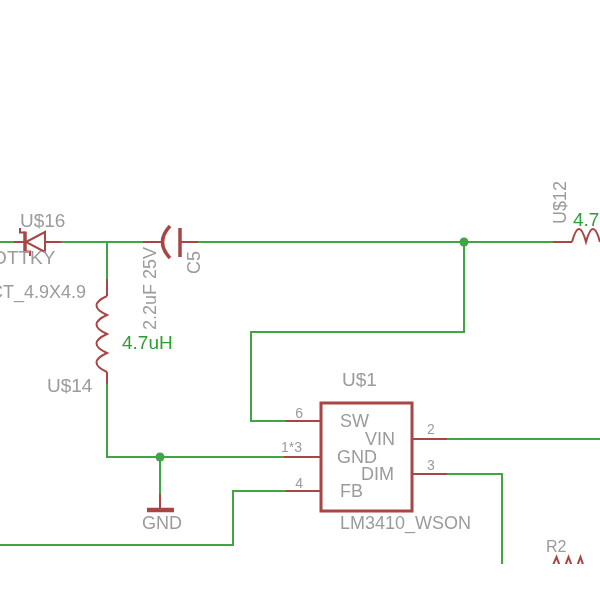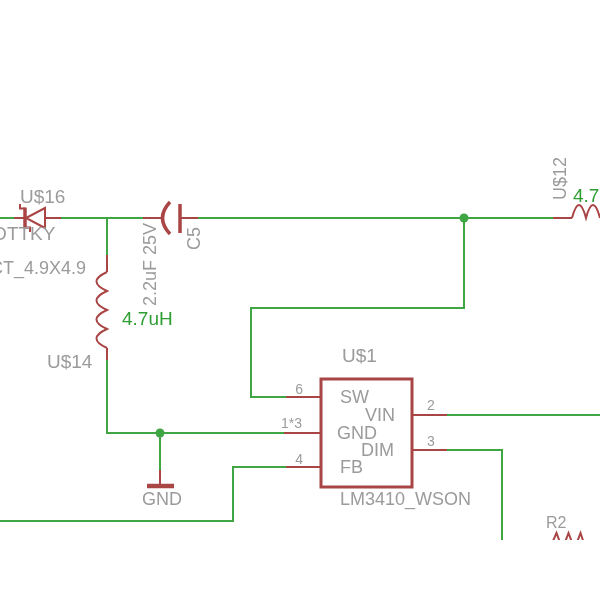--- a/index.html
+++ b/index.html
@@ -7,20 +7,21 @@
     --symbol:#aa4545;
     --label:#9b9b9b;
     --value:#2e9e33;
     --bg:#ffffff;
   }
   html,body{margin:0;padding:0;background:var(--bg);}
   .stage{
     position:relative;width:600px;height:540px;overflow:hidden;
     background:var(--bg);
     font-family:"Liberation Sans", sans-serif;
+    margin-top:24px;
   }
   svg{display:block;}
   .wire{stroke:var(--wire);stroke-width:2;fill:none;}
   .sym{stroke:var(--symbol);stroke-width:2;fill:none;}
   .sym-thick{stroke:var(--symbol);stroke-width:3.5;fill:none;}
   .sym-bar{stroke:var(--symbol);stroke-width:4.5;fill:none;}
   .icbox{stroke:var(--symbol);stroke-width:3;fill:none;}
   .junction{fill:var(--wire);stroke:none;}
   text{fill:var(--label);}
   .lbl19{font-size:19px;}

